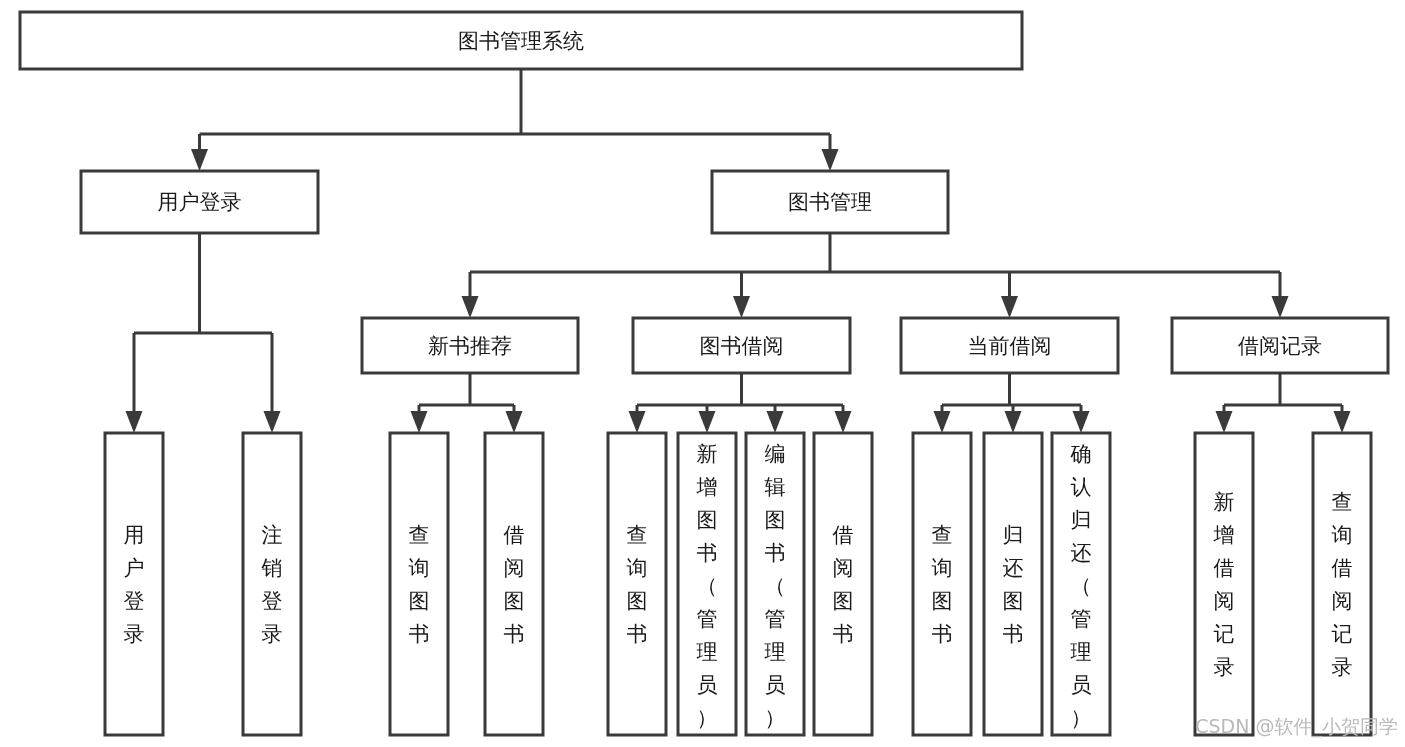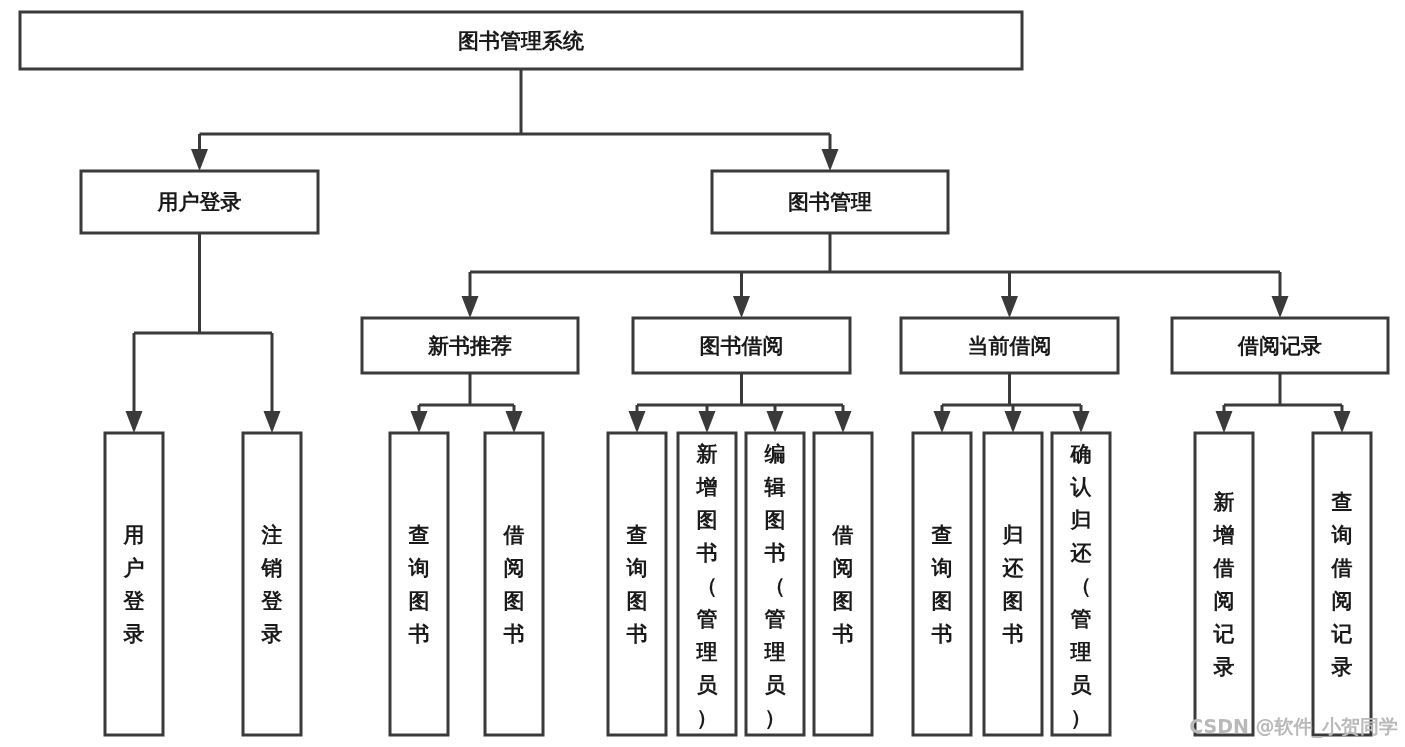--- a/index.html
+++ b/index.html
@@ -14,21 +14,20 @@
     position: relative;
     overflow: hidden;
     font-family: "DejaVu Sans", "Liberation Sans", sans-serif;
   }
   #diagram-root {
     position: absolute;
     left: 0;
     top: 0;
     width: 1405px;
     height: 747px;
-    font-weight: bold;
   }
   .node-box {
     fill: #ffffff;
     stroke: #3a3a3a;
     stroke-width: 3;
   }
   .connector-line {
     stroke: #3a3a3a;
     stroke-width: 3;
     fill: none;

